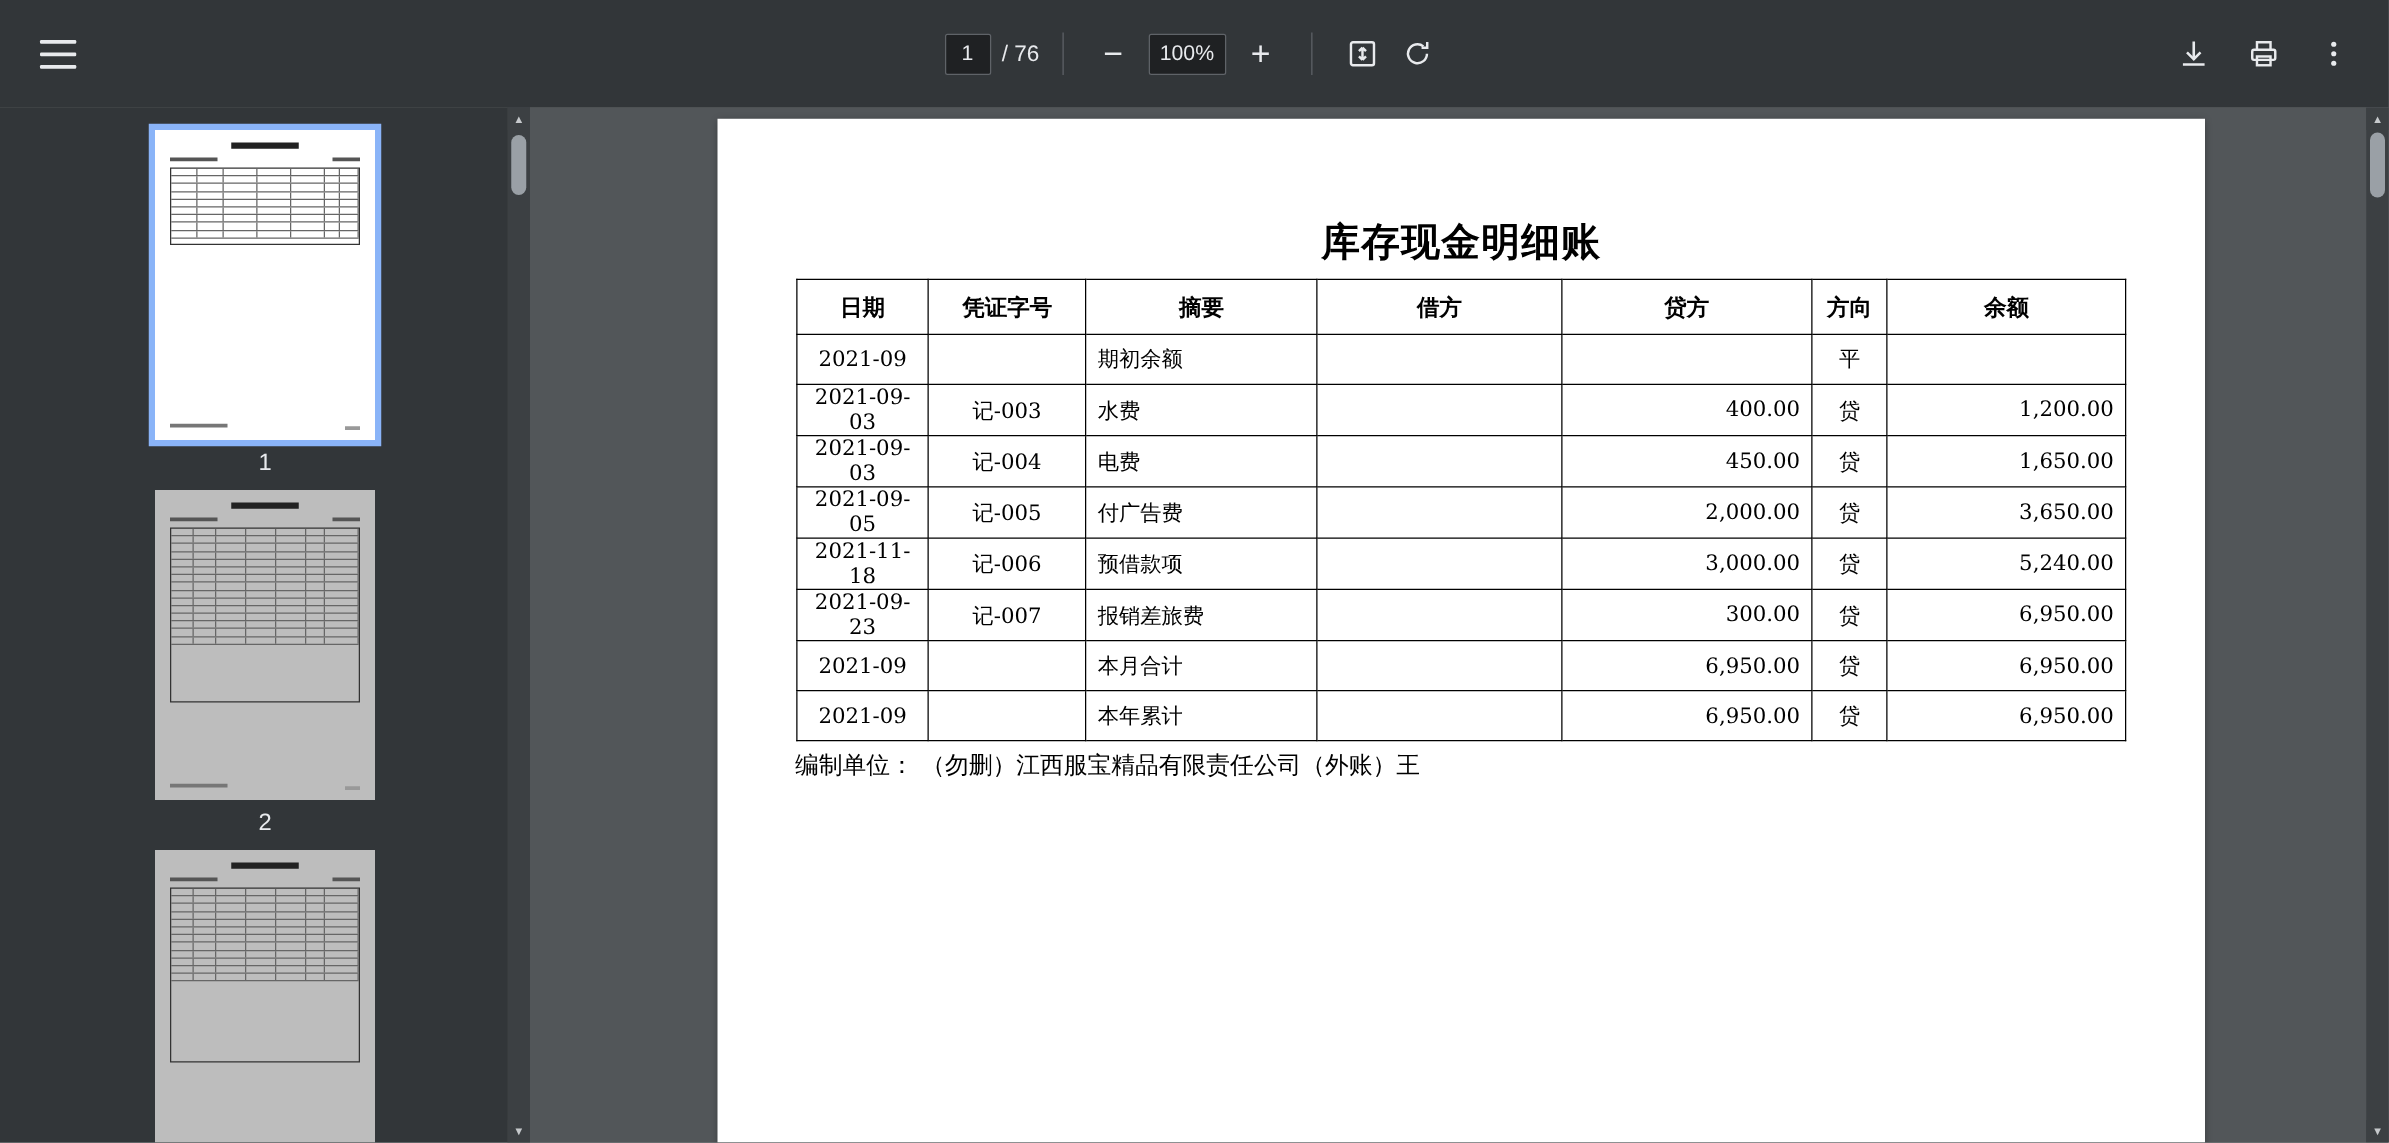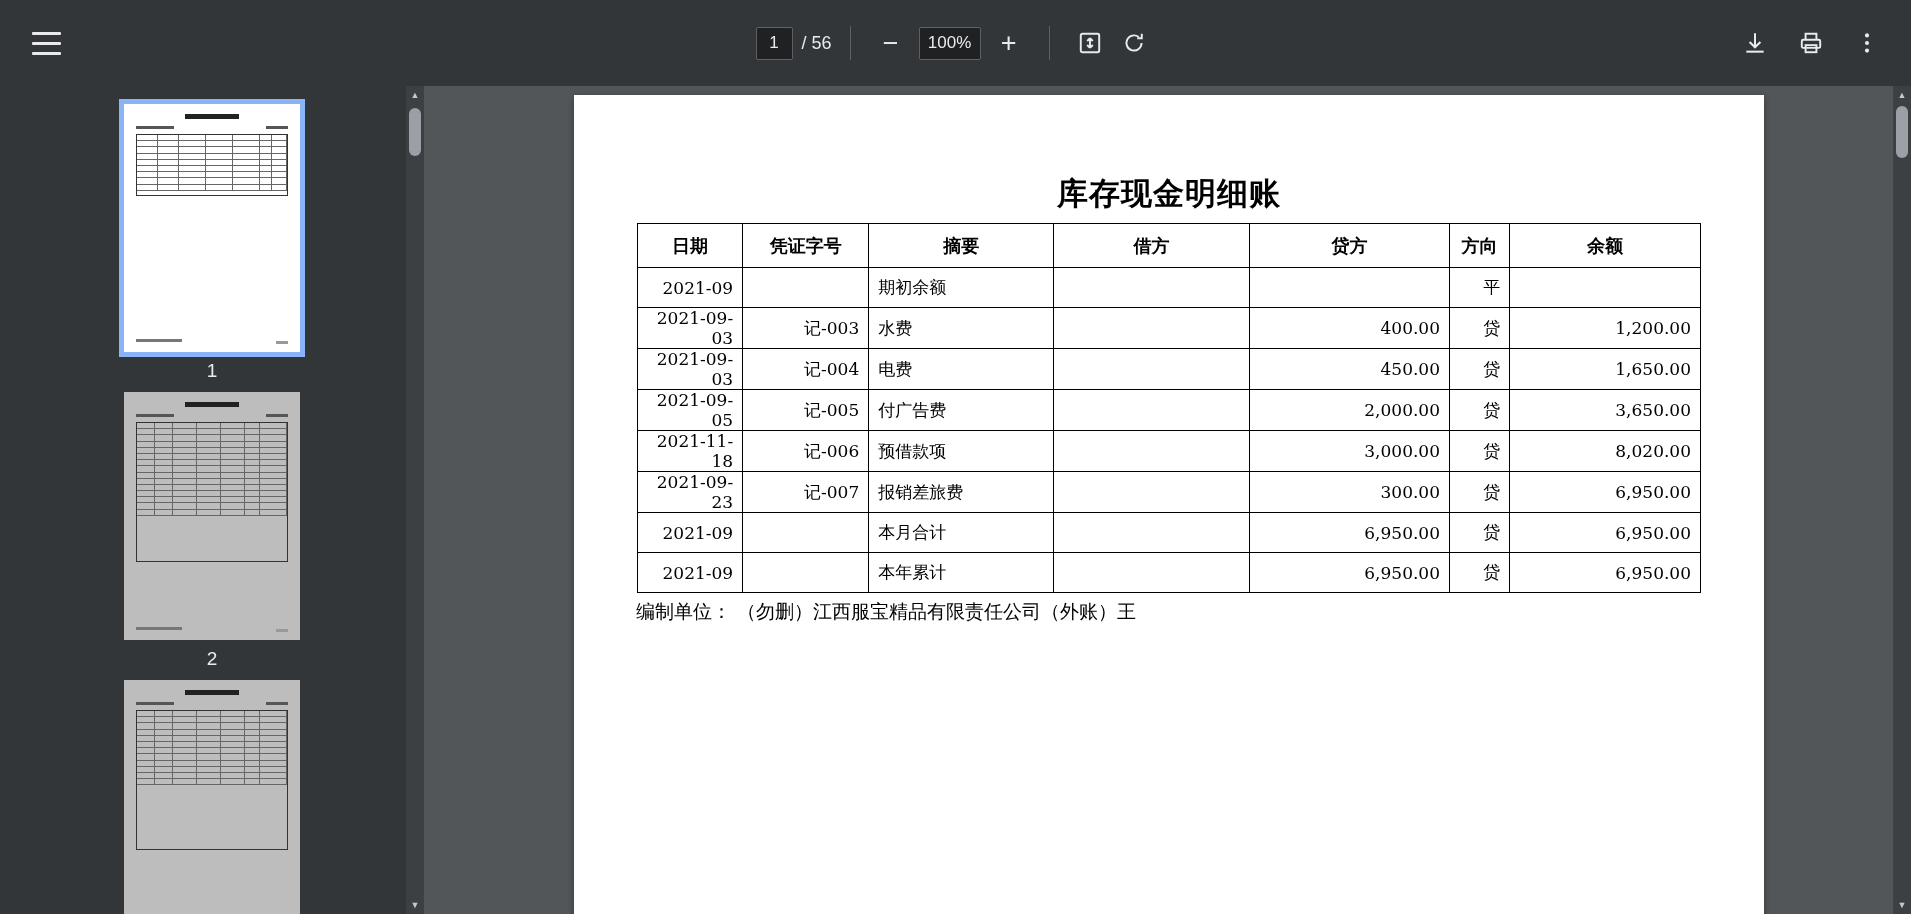--- a/index.html
+++ b/index.html
@@ -140,21 +140,21 @@
     margin: 8px auto 0 auto;
     border-collapse: collapse;
     width: 1064px;
     font-family: "DejaVu Serif", "Liberation Serif", serif;
   }
   table.ledger th, table.ledger td {
     border: 1px solid #000; height: 40px; font-size: 17px; font-weight: normal;
     padding: 0 9px;
   }
   table.ledger th { font-weight: bold; text-align: center; font-size: 18px; height: 44px; }
-  td.c { text-align: right; }
+  td.c { text-align: center; }
   td.l { text-align: left; }
   td.r { text-align: right; }
   .col-date { width: 108px; }
   .col-voucher { width: 130px; }
   .col-abstract { width: 196px; }
   .col-debit { width: 208px; }
   .col-credit { width: 208px; }
   .col-dir { width: 62px; }
   .col-balance { width: 198px; }
 
@@ -182,21 +182,21 @@
     <div class="tb-left">
       <div class="hamburger">
         <span></span>
           <span></span>
           <span></span>
       </div>
     </div>
 
     <div class="tb-center">
       <input class="page-input" value="1" style="">
-      <span class="page-total">/ 56</span>
+      <span class="page-total">/ 76</span>
 
       <div class="divider-v"></div>
 
       <div class="icon-btn">
         <span class="sign">−</span>
       </div>
       <div class="zoom-value">100%</div>
       <div class="icon-btn">
         <span class="sign">+</span>
       </div>
@@ -682,21 +682,21 @@
               <td class="c">贷</td>
               <td class="r">3,650.00</td>
             </tr>
             <tr>
               <td class="c">2021-11-18</td>
               <td class="c">记-006</td>
               <td class="l">预借款项</td>
               <td class="r"></td>
               <td class="r">3,000.00</td>
               <td class="c">贷</td>
-              <td class="r">8,020.00</td>
+              <td class="r">5,240.00</td>
             </tr>
             <tr>
               <td class="c">2021-09-23</td>
               <td class="c">记-007</td>
               <td class="l">报销差旅费</td>
               <td class="r"></td>
               <td class="r">300.00</td>
               <td class="c">贷</td>
               <td class="r">6,950.00</td>
             </tr>

